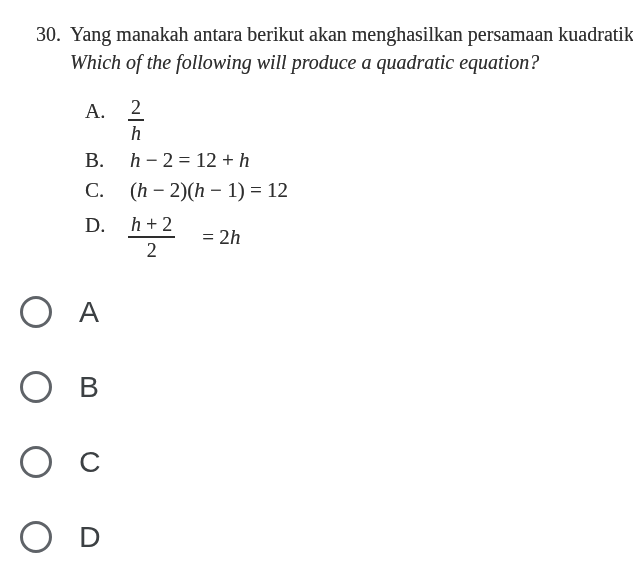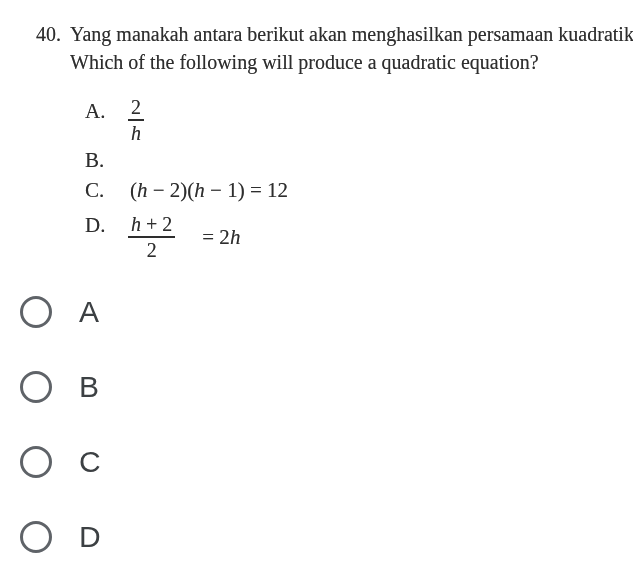--- a/index.html
+++ b/index.html
@@ -15,21 +15,21 @@
     width:633px;height:572px;
     background:var(--page-bg);
     overflow:hidden;
     font-family:"Liberation Serif", serif;
     color:var(--question-text);
   }
   
   .q-abs{position:absolute;white-space:nowrap;}
   .q-number{left:36px;top:23px;font-size:20px;}
   .q-malay{left:70px;top:23px;font-size:20px;}
-  .q-english{left:70px;top:51px;font-size:20px;}
+  .q-english{left:70px;top:51px;font-size:20px;font-style:italic;}
   .q-soft{text-shadow:0 0 0.6px rgba(60,60,60,0.55);}
 
   .choice-label{position:absolute;left:85px;font-size:21px;}
   .choice-math{position:absolute;left:130px;font-size:21px;}
   .lbl-a{top:99px;}
   .lbl-b{top:148px;}
   .lbl-c{top:178px;}
   .lbl-d{top:213px;}
   .math-b{top:148px;}
   .math-c{top:178px;}
@@ -77,34 +77,35 @@
     font-family:"Liberation Sans", sans-serif;
     font-size:30px;line-height:38px;
     color:var(--radio-label);
   }
 </style>
 </head>
 <body>
 
 <div class="canvas">
 
-  <div class="q-abs q-number q-soft">40.</div>
+  <div class="q-abs q-number q-soft">30.</div>
   <div class="q-abs q-malay q-soft">Yang manakah antara berikut akan menghasilkan persamaan kuadratik?</div>
   <div class="q-abs q-english q-soft">Which of the following will produce a quadratic equation?</div>
 
   <div class="q-abs choice-label lbl-a q-soft">A.</div>
   <div class="math-row math-row-a q-soft">
     <span class="frac">
       <span class="num">2</span>
       <span class="bar"></span>
       <span class="den mvar">h</span>
     </span>
   </div>
 
   <div class="q-abs choice-label lbl-b q-soft">B.</div>
+  <div class="q-abs choice-math math-b q-soft"><span class="mvar">h</span><span> − 2 = 12 + </span><span class="mvar">h</span></div>
 
   <div class="q-abs choice-label lbl-c q-soft">C.</div>
   <div class="q-abs choice-math math-c q-soft"><span>(</span><span class="mvar">h</span><span> − 2)(</span><span class="mvar">h</span><span> − 1) = 12</span></div>
 
   <div class="q-abs choice-label lbl-d q-soft">D.</div>
   <div class="math-row math-row-d q-soft">
     <span class="frac">
       <span class="num"><span class="mvar">h</span><span> + 2</span></span>
       <span class="bar"></span>
       <span class="den">2</span>

